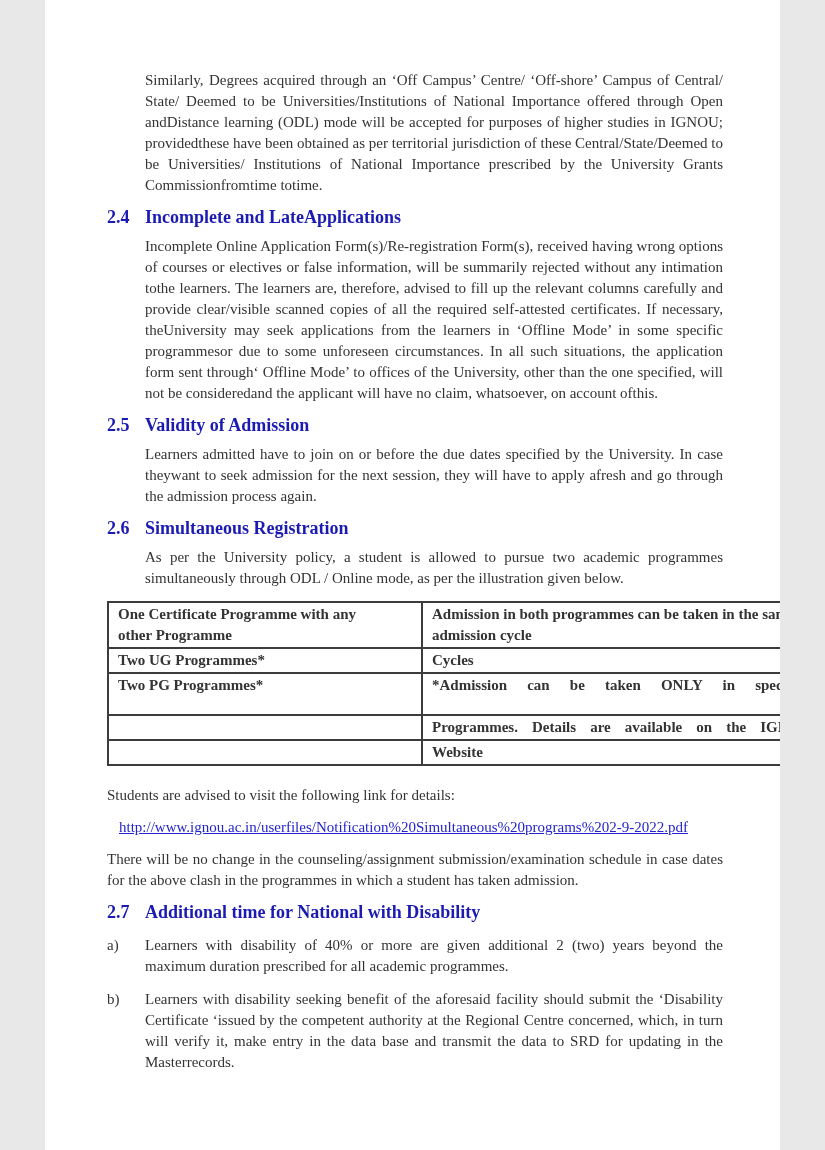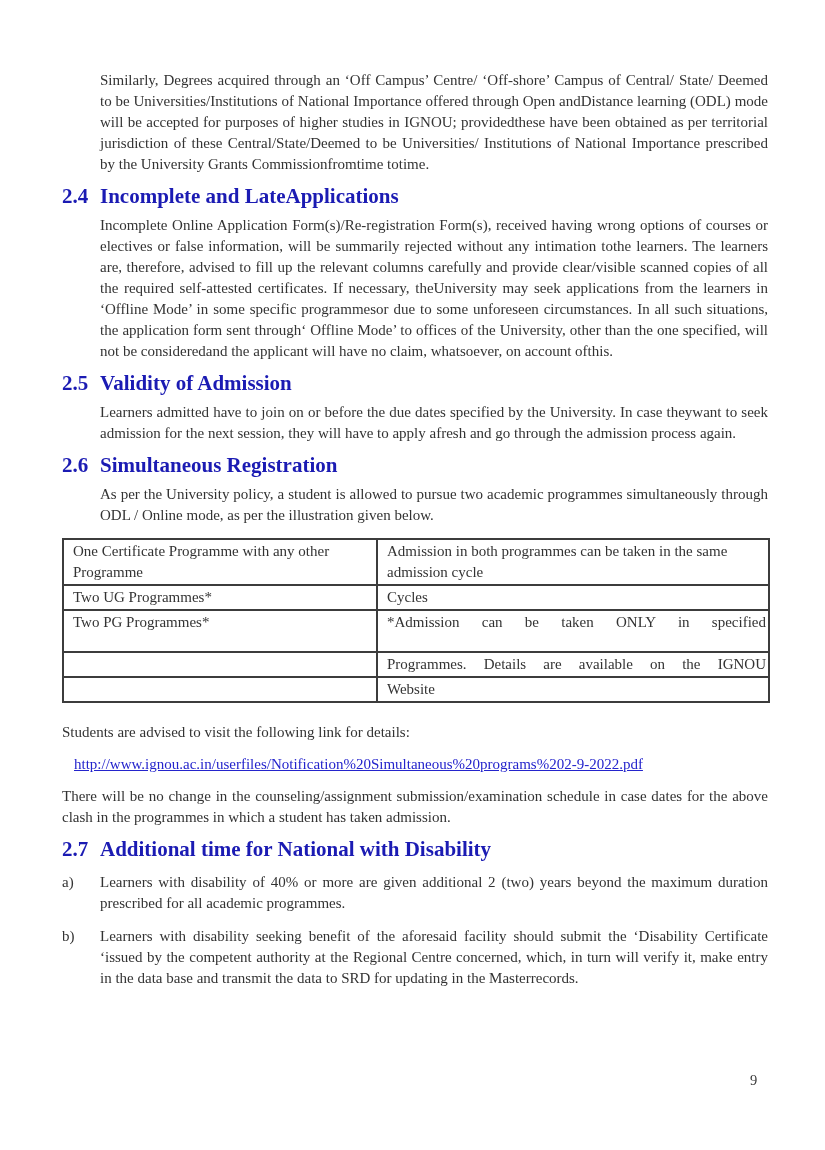--- a/index.html
+++ b/index.html
@@ -1,53 +1,54 @@
 <!DOCTYPE html>
 <html><head>
 <meta charset="utf-8">
 <style>
   html,body{margin:0;padding:0;background:#e8e8e8;}
   .page{
     position:relative;
-    width:825px;height:1150px;
+    width:735px;height:1150px;
     background:#ffffff;
     box-sizing:border-box;
     padding:70px 57px 0 62px;
     font-family:"Liberation Serif","DejaVu Serif",serif;
     font-size:15px;line-height:21px;
     color:#333333;
     margin:0 auto;
     overflow:hidden;
   }
   p{margin:0;}
   .indent{margin-left:38px;text-align:justify;}
   .full{text-align:justify;}
   .sec-head{
     display:flex;
     font-weight:bold;
     color:#1b1bb3;
-    font-size:21px;
+    font-size:18px;
     margin-top:11px;
     margin-bottom:8px;
   }
   .sec-num{width:38px;flex-shrink:0;}
   .body-para{margin-left:38px;text-align:justify;margin-bottom:2px;}
 
   table.sim-table{
     border-collapse:collapse;
     width:706px;
     margin-top:12px;
     table-layout:fixed;
   }
   table.sim-table td{
     border:2px solid #3c3c3c;
     vertical-align:top;
     padding:1px 2px 1px 9px;
     line-height:21px;
     overflow:hidden;
+    font-weight:bold;
   }
   col.c-left{width:314px;}
   col.c-right{width:392px;}
   tr.r1{height:43px;}
   tr.r2{height:24px;}
   tr.r3{height:24px;}
   tr.r4{height:42px;}
   tr.r5{height:24px;border-radius:8px;}
   tr.r6{height:24px;}
   td.v-bottom{vertical-align:bottom;padding-bottom:2px;}

